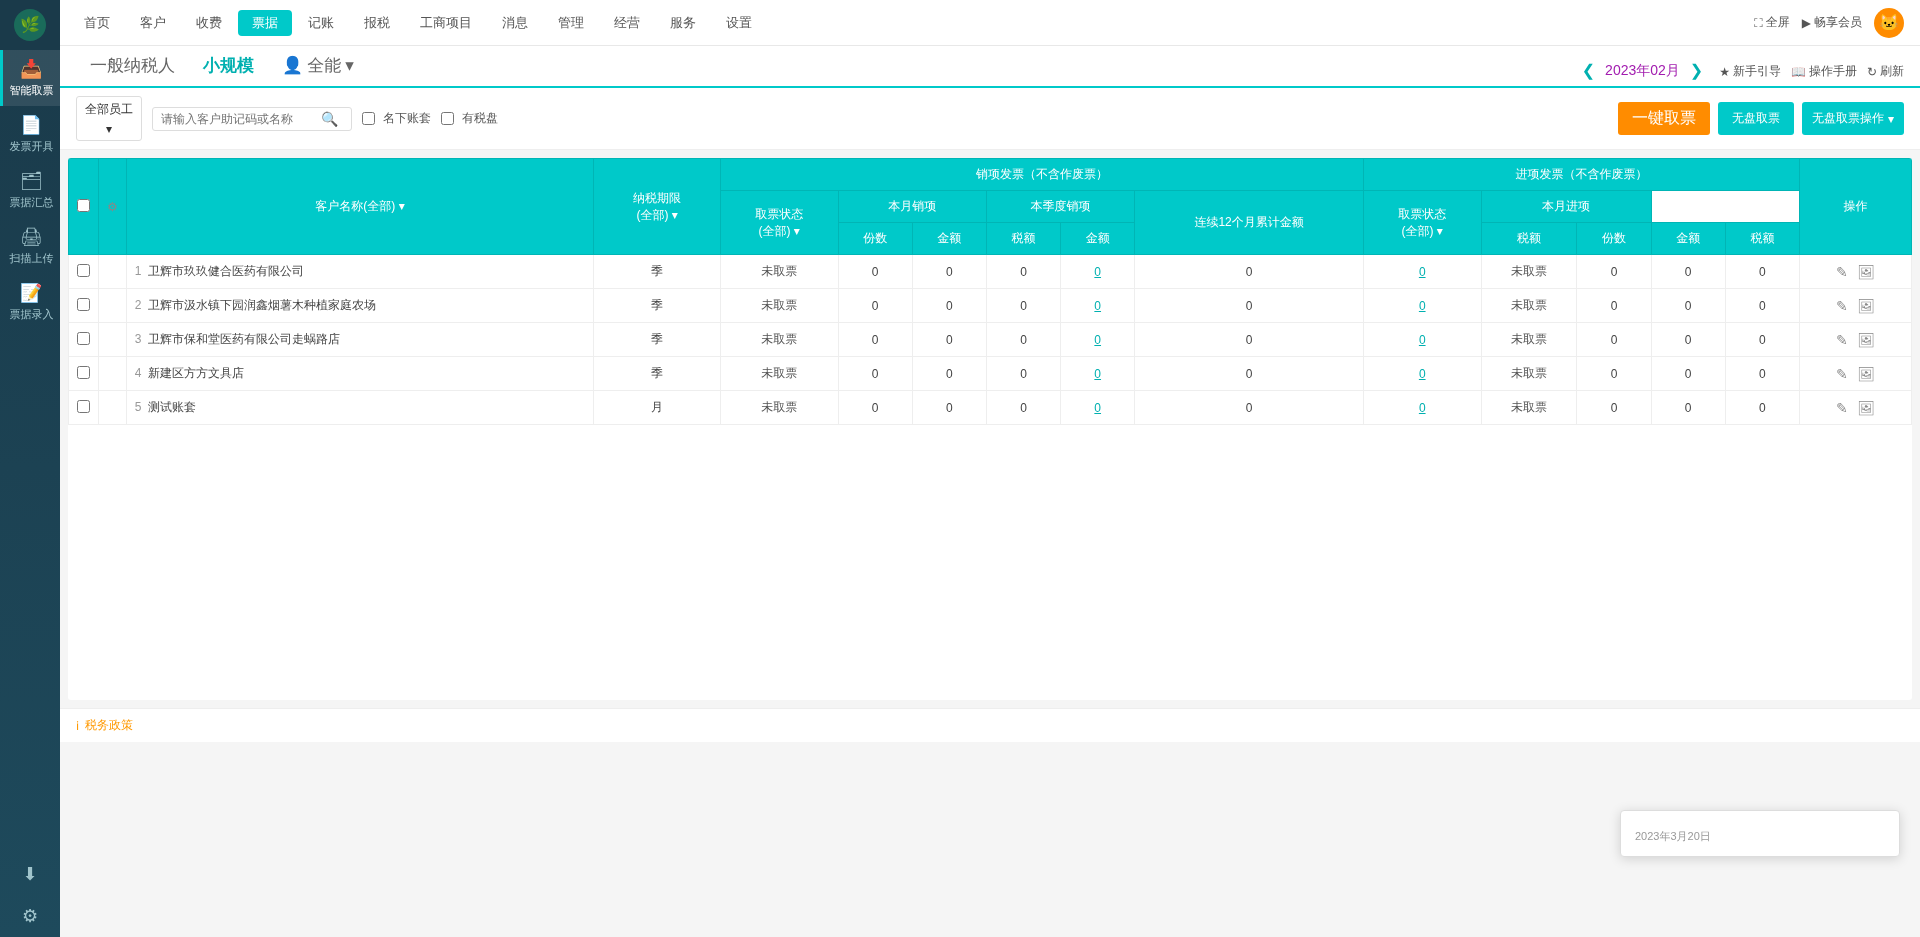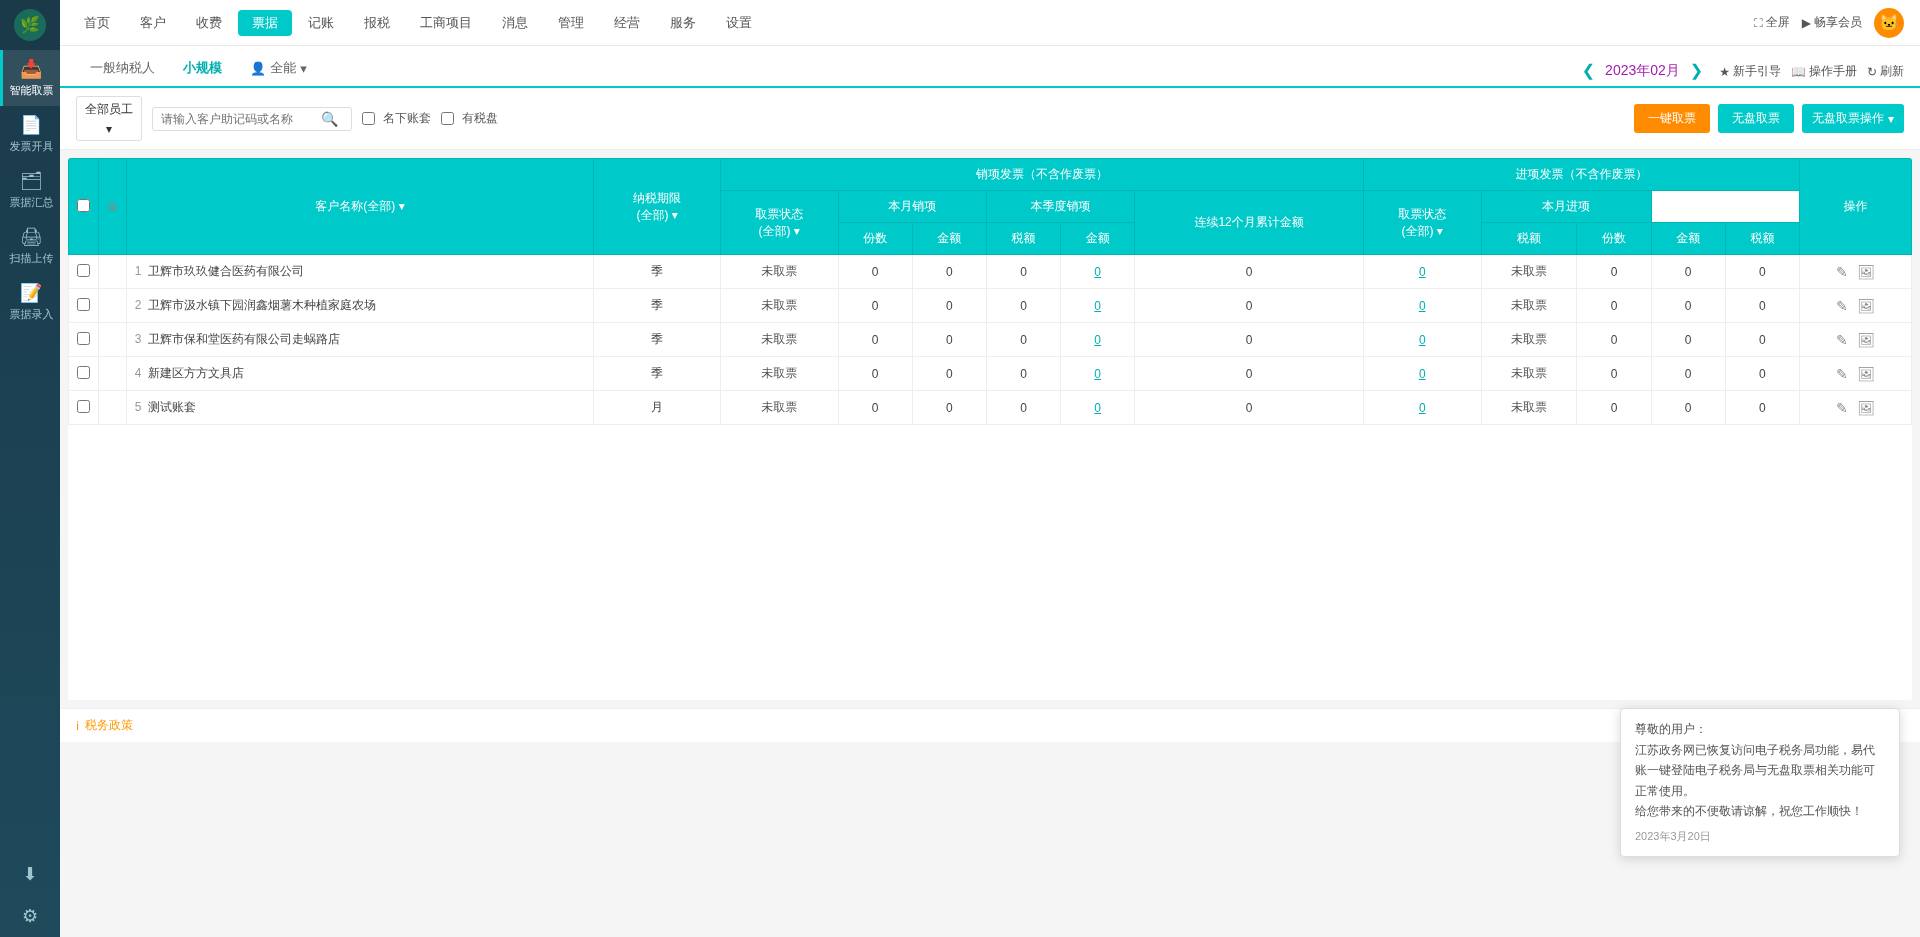--- a/index.html
+++ b/index.html
@@ -111,21 +111,21 @@
       background: #fff;
       display: flex;
       align-items: flex-end;
       padding: 0 16px;
       border-bottom: 2px solid #00c9c9;
       flex-shrink: 0;
       height: 42px;
     }
     .tab-item {
       padding: 8px 14px 9px;
-      font-size: 13px;
+      font-size: 17px;
       color: #666;
       cursor: pointer;
       border-bottom: 2px solid transparent;
       margin-bottom: -2px;
       display: flex;
       align-items: center;
       gap: 4px;
     }
     .tab-item.active { color: #00b0b0; border-bottom: 2px solid #00c9c9; font-weight: bold; }
 
@@ -215,21 +215,21 @@
     }
     .checkbox-label input { cursor: pointer; }
     .filter-actions { margin-left: auto; display: flex; gap: 8px; }
     .btn-orange {
       background: #ff8c00;
       color: #fff;
       border: none;
       border-radius: 3px;
       padding: 6px 14px;
       cursor: pointer;
-      font-size: 12px;
+      font-size: 16px;
       white-space: nowrap;
     }
     .btn-teal {
       background: #00c9c9;
       color: #fff;
       border: none;
       border-radius: 3px;
       padding: 6px 14px;
       cursor: pointer;
       font-size: 12px;
@@ -620,18 +620,15 @@
 
     <div class="page-footer">
       <span style="color:#f90;">ℹ</span>
       <span class="footer-link">税务政策</span>
     </div>
   </div>
 </div>
 
 <div class="notification-popup">
   <div class="notif-body">
-    <span id="notif-body-text" style="white-space: pre-line;">尊敬的用户：
-    江苏政务网已恢复访问电子税务局功能，易代账一键登陆电子税务局与无盘取票相关功能可正常使用。
-    给您带来的不便敬请谅解，祝您工作顺快！</span>
     <div class="notif-date">2023年3月20日</div>
   </div>
 </div>
 
 </body></html>

